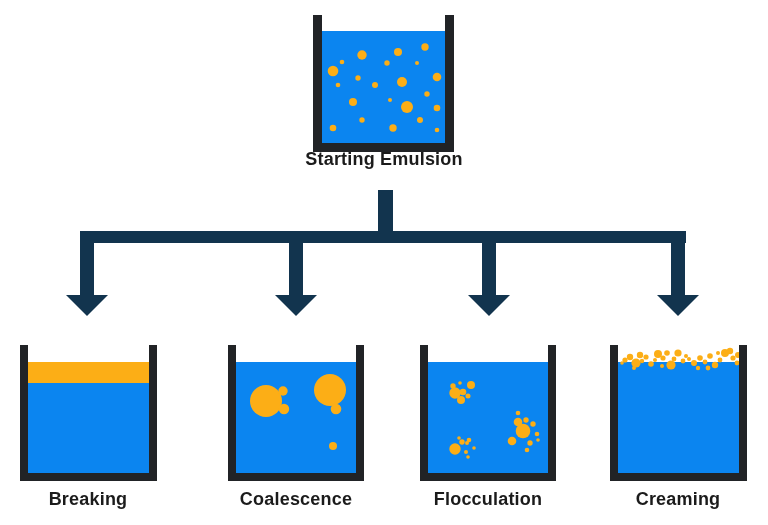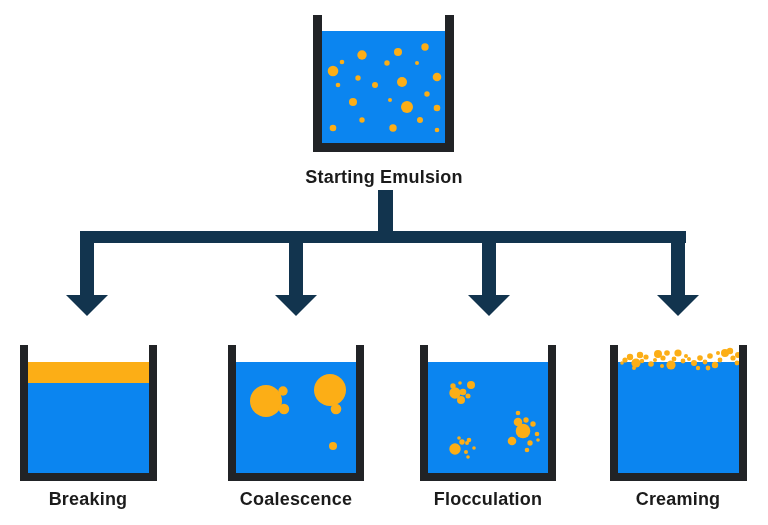--- a/index.html
+++ b/index.html
@@ -171,21 +171,21 @@
           <circle cx="686" cy="356" r="2"></circle>
           <circle cx="698" cy="368" r="2.2"></circle>
           <circle cx="708" cy="368" r="2.4"></circle>
           <circle cx="718" cy="353" r="2"></circle>
         </g>
       <path class="glass" d="M610,345 H618 V473 H739 V345 H747 V481 H610 Z"></path>
     </g>
 
   </svg>
 
-  <div class="label" style="left:274px; top:166px;">Starting Emulsion</div>
+  <div class="label" style="left:274px; top:148px;">Starting Emulsion</div>
 
   <div class="label" style="left:-22px; top:488px;">Breaking</div>
 
   <div class="label" style="left:186px; top:488px;">Coalescence</div>
 
   <div class="label" style="left:378px; top:488px;">Flocculation</div>
 
   <div class="label" style="left:568px; top:488px;">Creaming</div>
 
 </div>

